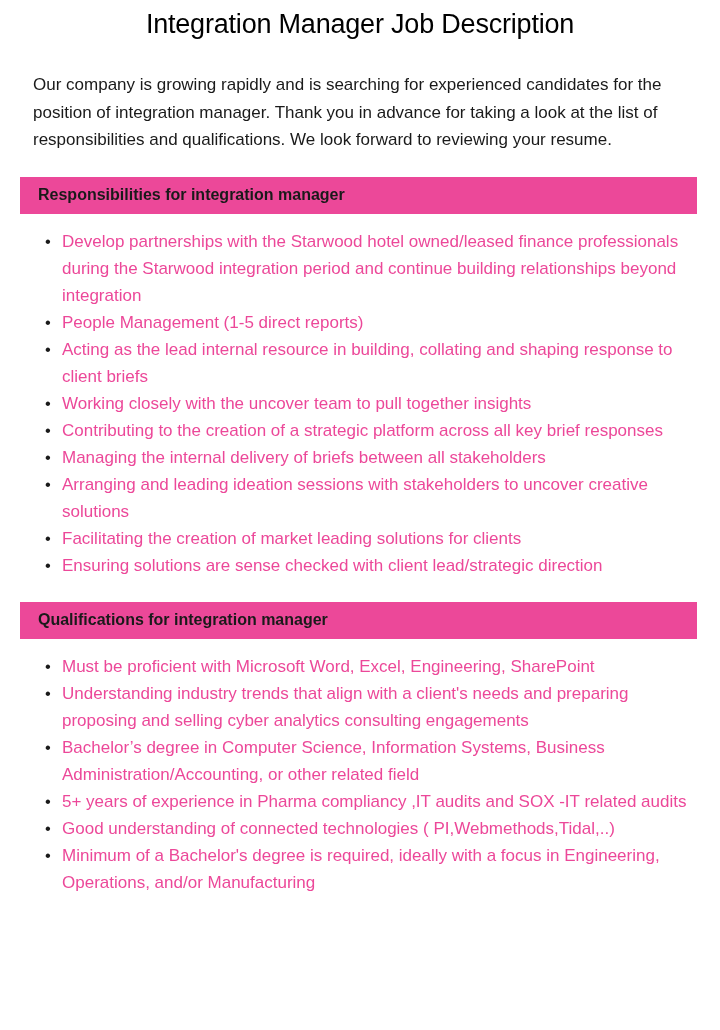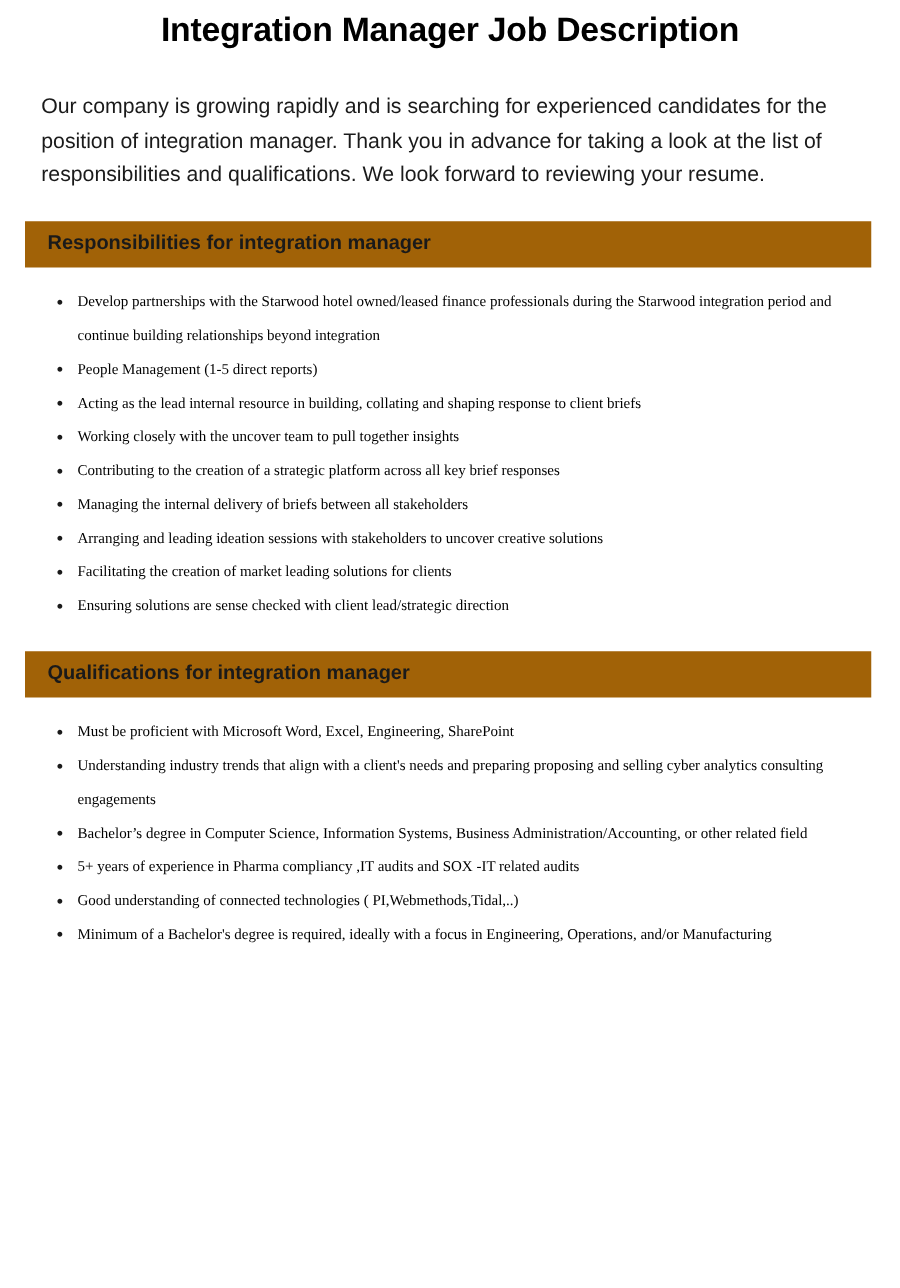--- a/index.html
+++ b/index.html
@@ -22,64 +22,63 @@
     height: 1030px;
     box-sizing: border-box;
     padding: 0;
   }
   .doc-title {
     margin: 0;
     padding: 6px 20px 0 20px;
     text-align: center;
     font-size: 27px;
     line-height: 36px;
-    font-weight: bold;
+    font-weight: normal;
     letter-spacing: -0.2px;
     color: #000000;
   }
   .intro {
     margin: 12px;
     padding: 17px 14px 0 21px;
     font-size: 17px;
     line-height: 27.5px;
     color: #1a1a1a;
     text-align: left;
   }
   .section {
     margin: 0;
     padding: 0;
   }
   .section-band {
     margin: 23px 23px 0 20px;
-    background: #a16207;
+    background: #ec4899;
     height: 37px;
     display: flex;
     align-items: center;
     padding-left: 18px;
     box-sizing: border-box;
   }
   .section-band-title {
     font-size: 16px;
     font-weight: bold;
     color: #1a1a1a;
     line-height: 20px;
   }
   ul.bullets {
     list-style: none;
     margin: 0;
     padding: 14px 22px 0 45px;
   }
   ul.bullets li {
     position: relative;
-    font-size: 12px;
+    font-size: 17px;
     line-height: 27px;
-    color: #000000;
+    color: #ec4899;
     padding-left: 17px;
     margin: 0 0 0 0;
-    font-family: Liberation Serif, serif;
   }
   ul.bullets li::before {
     content: "\2022";
     position: absolute;
     left: 0;
     top: 0;
     font-size: 16.5px;
     line-height: 27px;
     color: #1a1a1a;
   }

